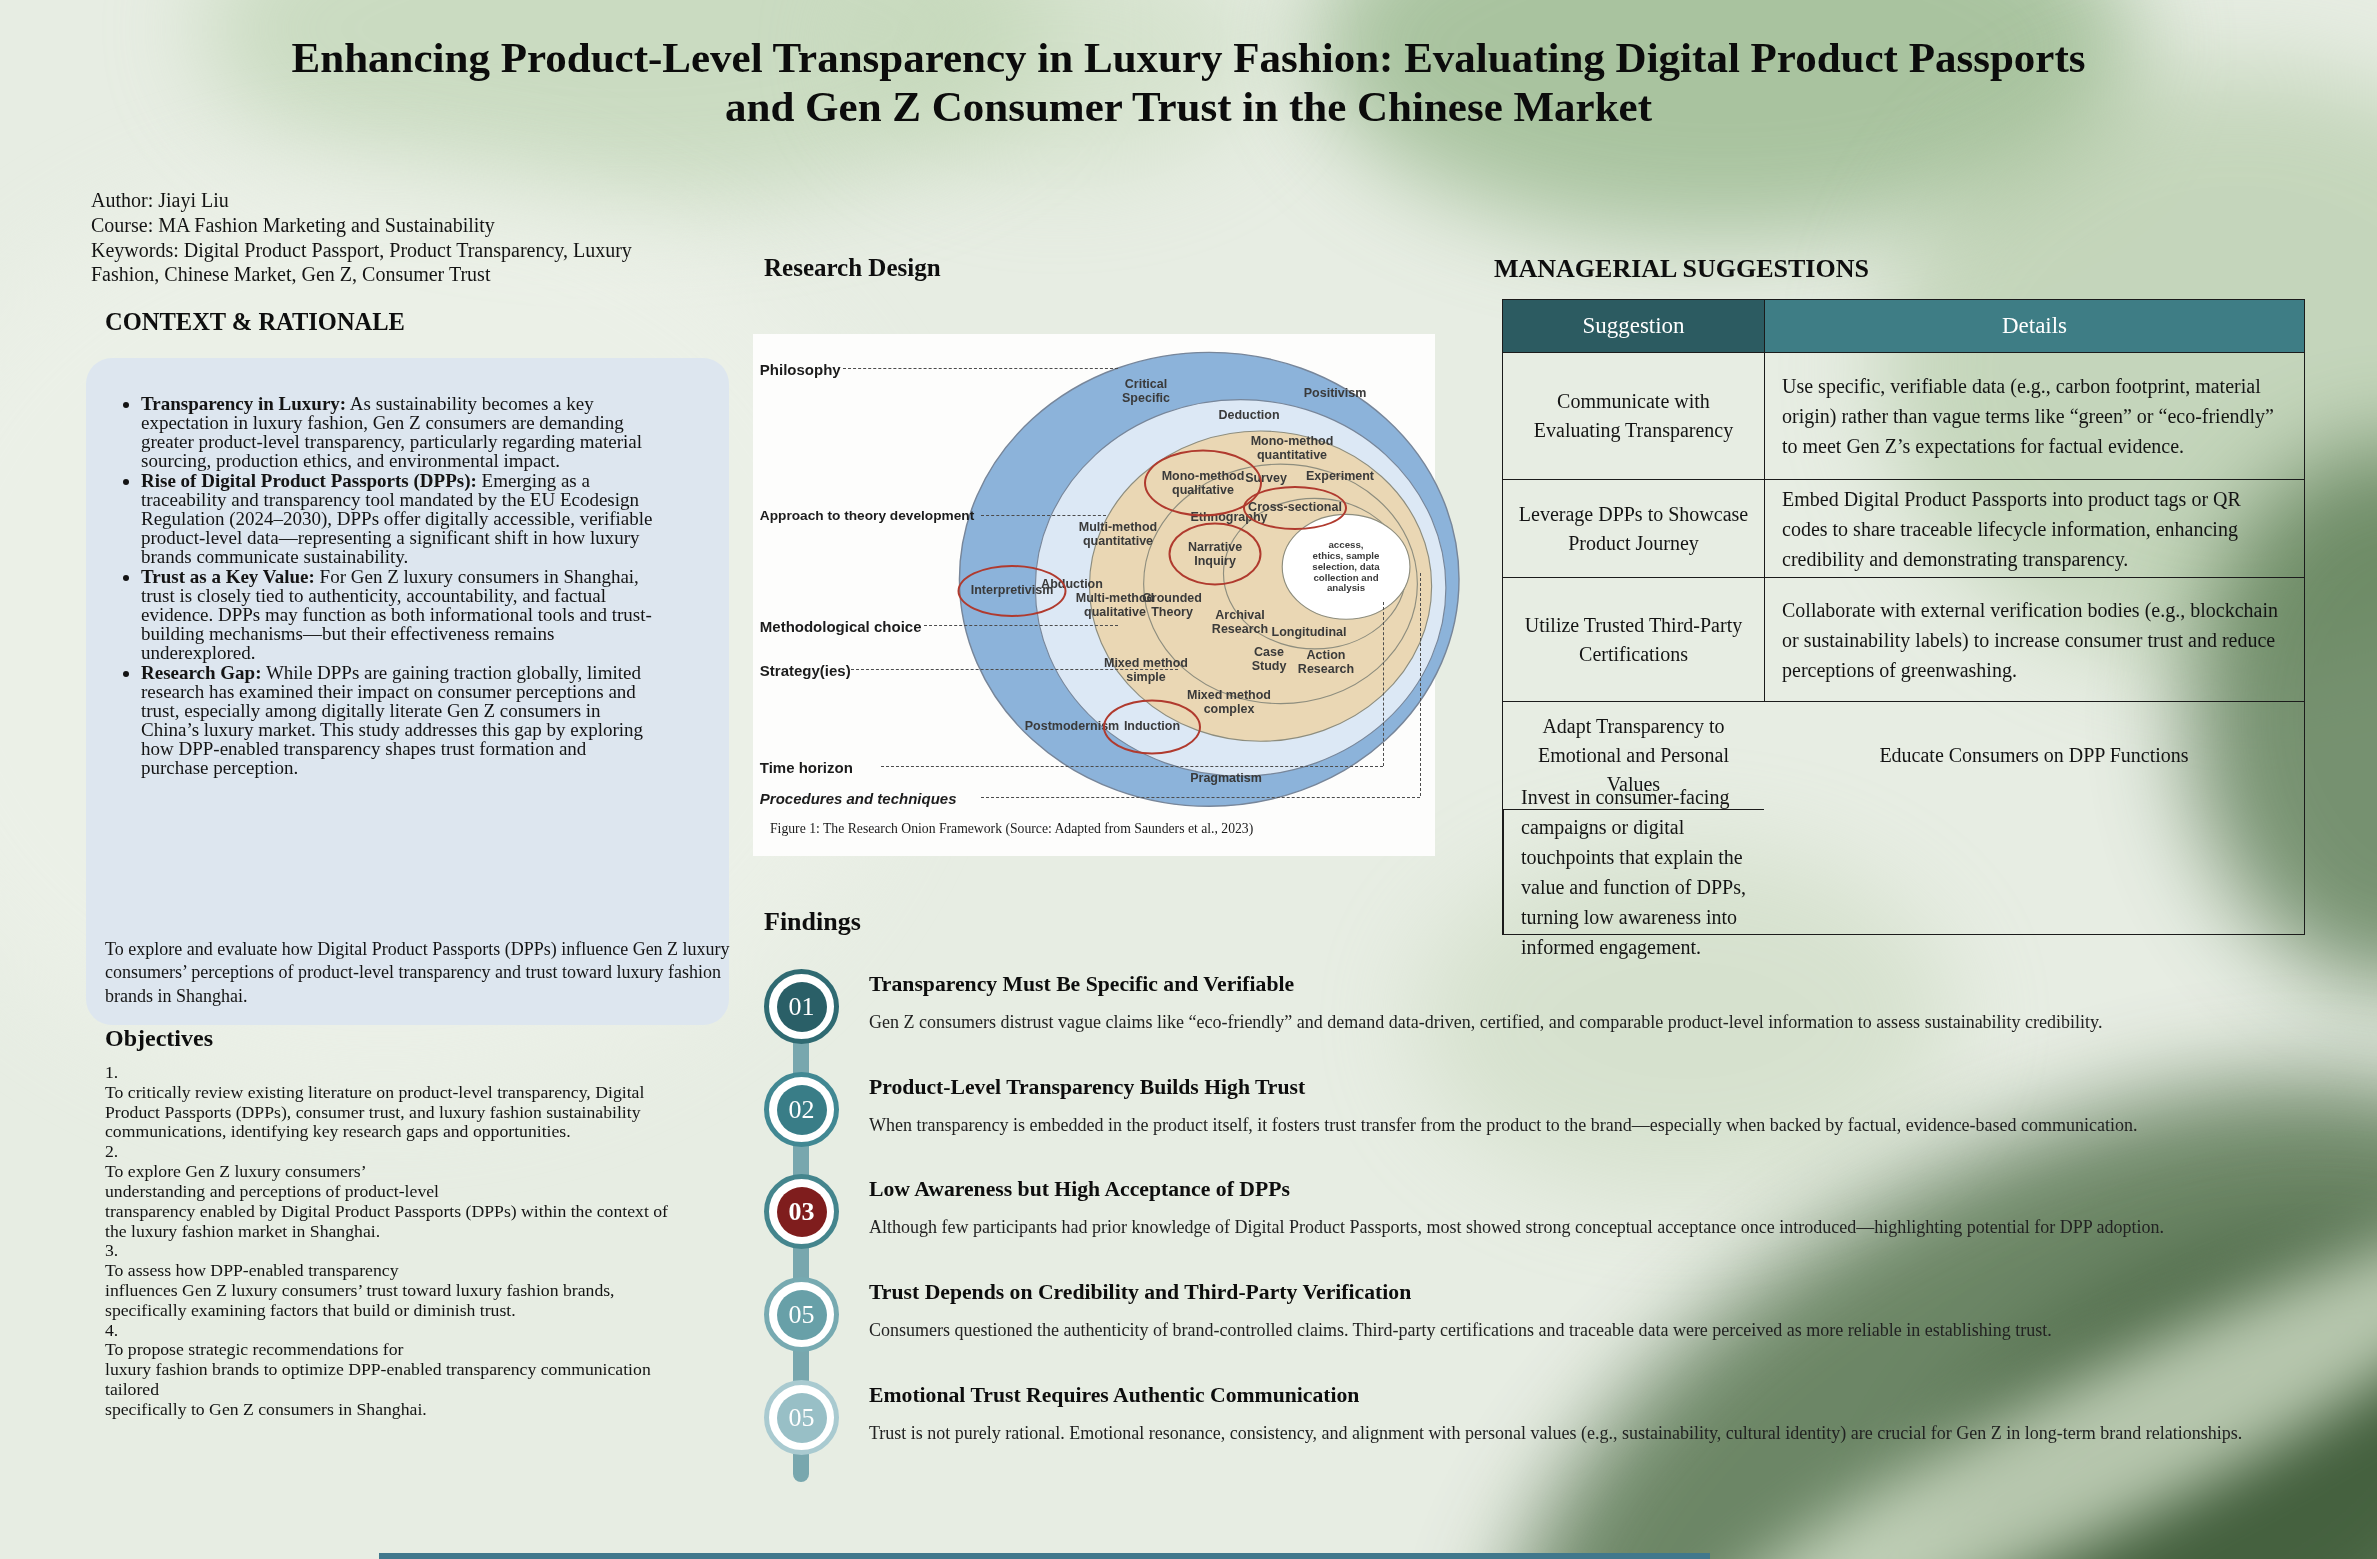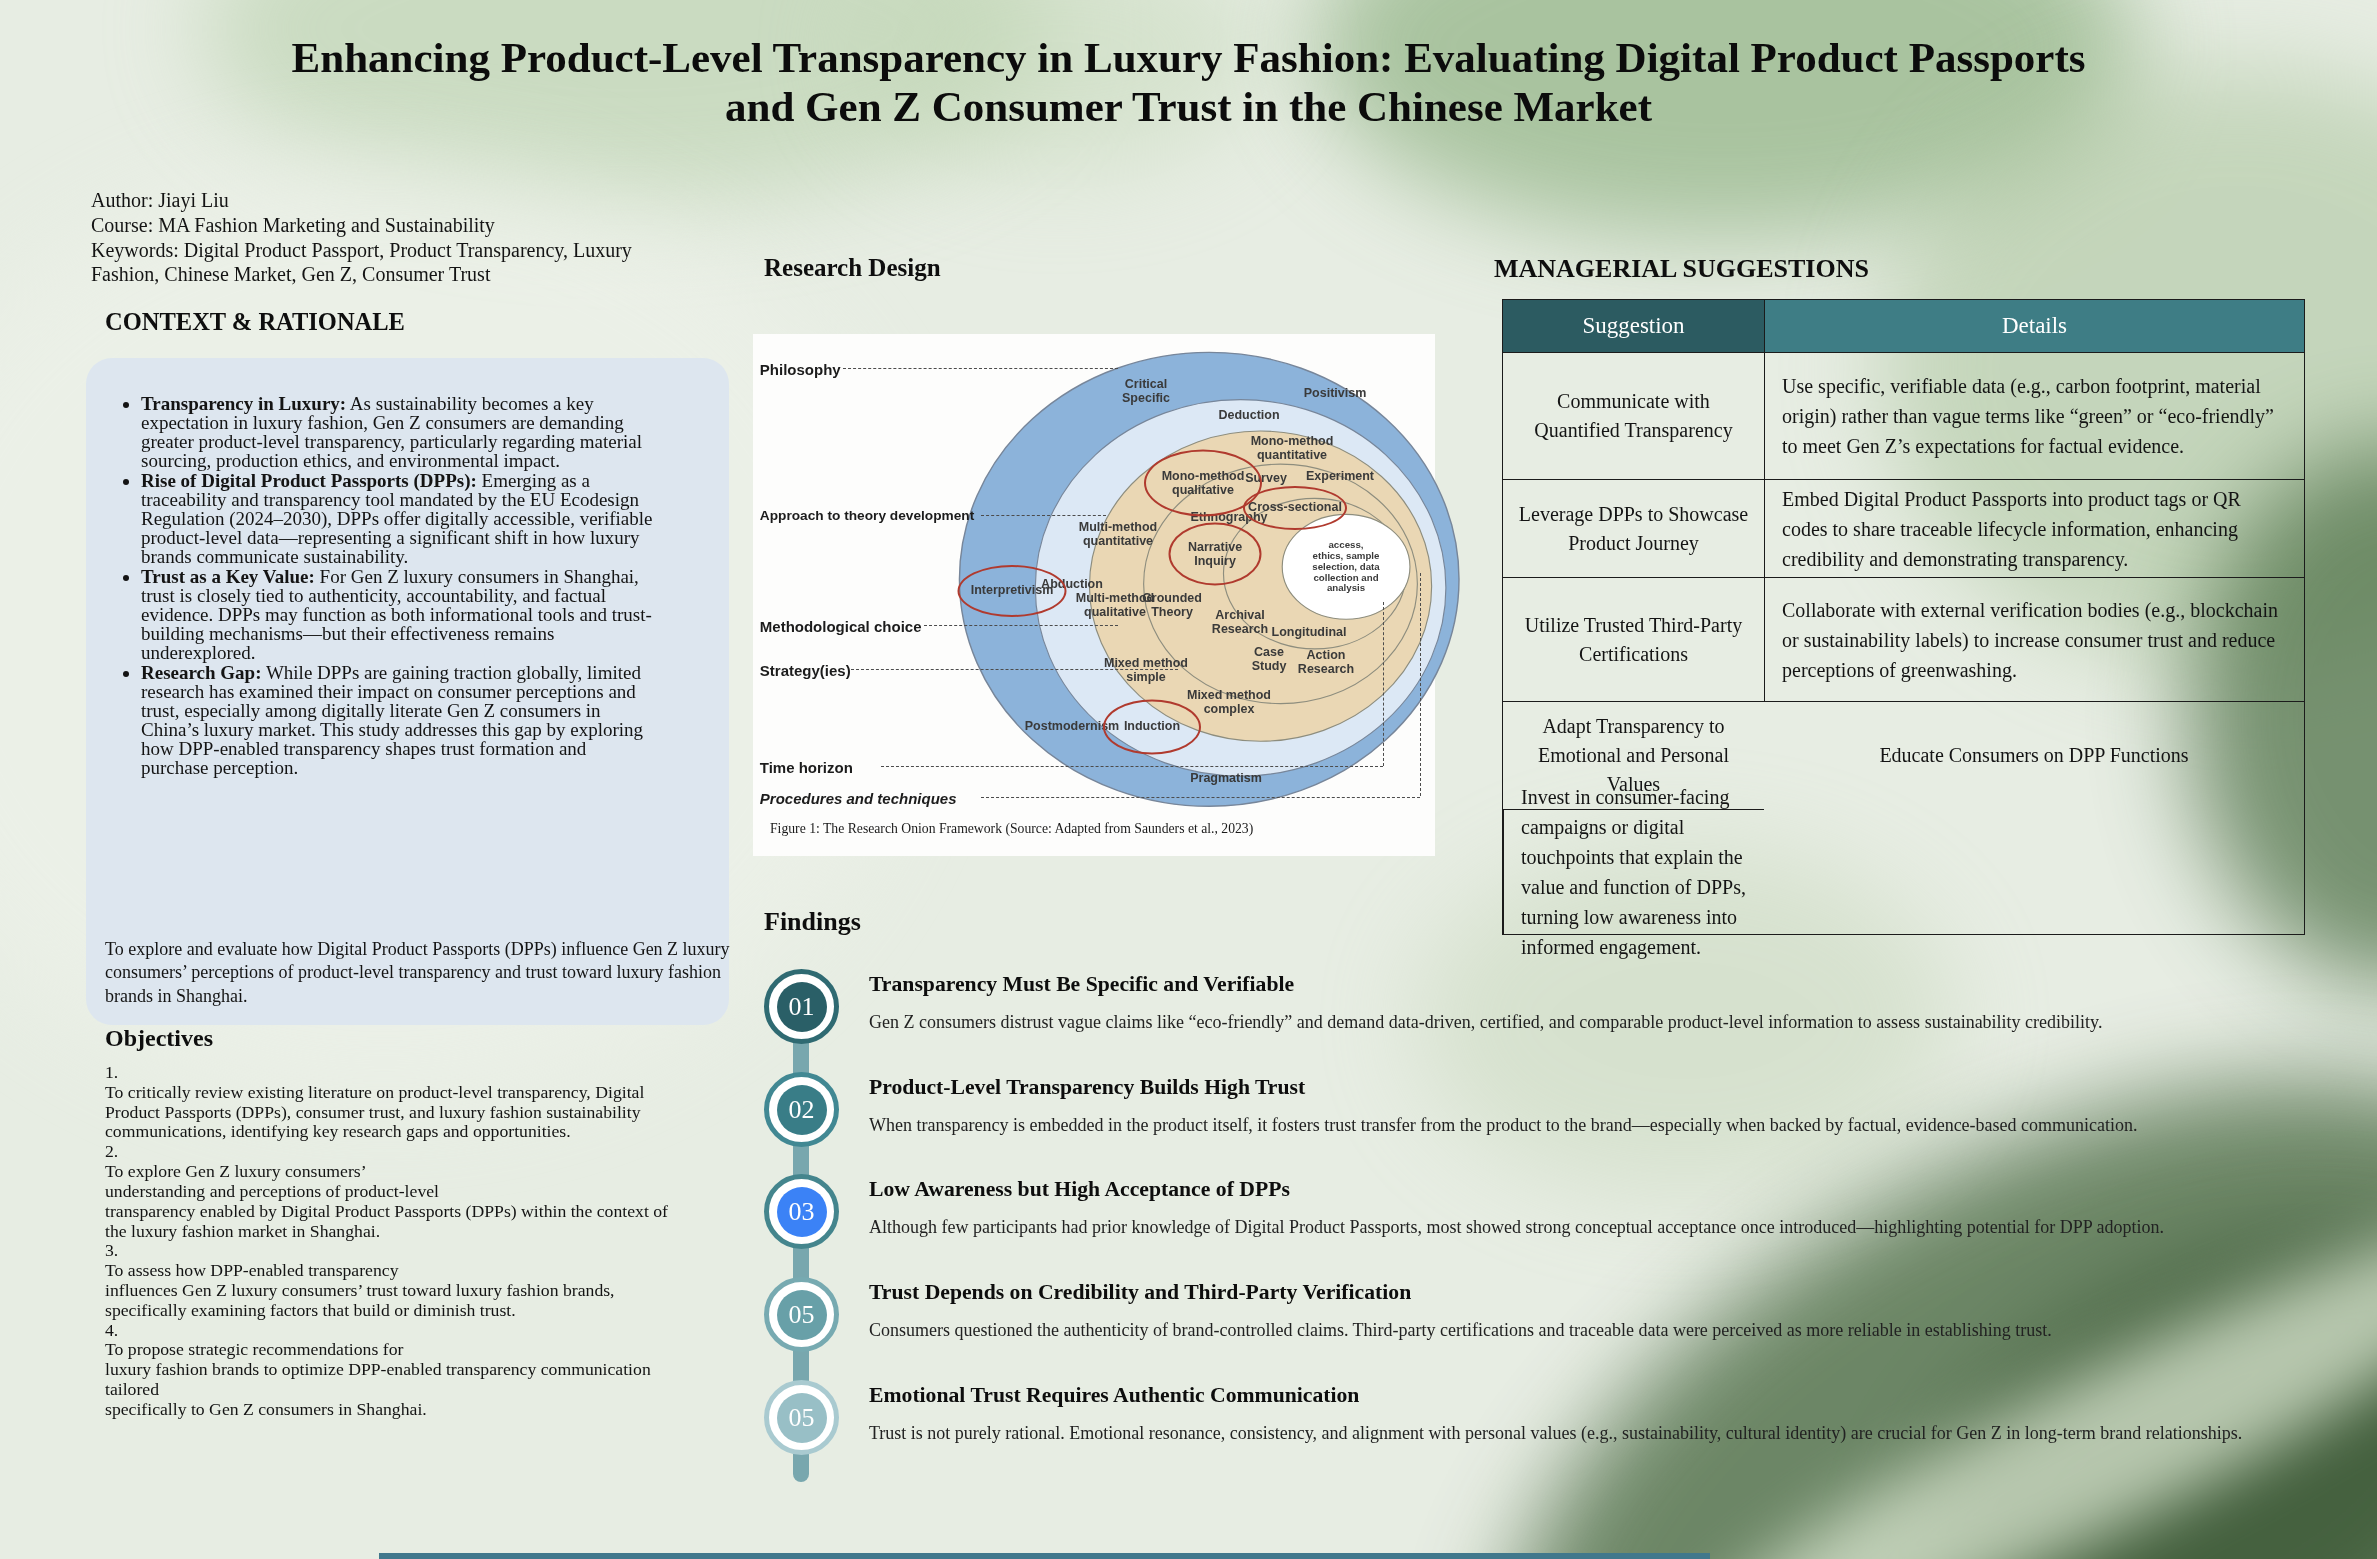--- a/index.html
+++ b/index.html
@@ -69,21 +69,21 @@
   .mdet{font-size:20px;line-height:1.5;padding:11.4px 17px;}
   
   .connector{position:absolute;left:793px;width:16px;background:#72a3ab;border-radius:8px;opacity:.95;}
   .finding{position:absolute;left:764px;width:1551px;display:flex;}
   .badge{width:75px;height:75px;border-radius:50%;box-sizing:border-box;border:5.7px solid #2f6a72;
          background:#fff;display:flex;align-items:center;justify-content:center;flex:0 0 75px;
          position:relative;z-index:2;}
   .badge-in{width:50px;height:50px;border-radius:50%;background:#2a5f67;color:#fff;
             display:flex;align-items:center;justify-content:center;font-size:26px;}
   .f2 .badge{border-color:#418893;} .f2 .badge-in{background:#397d87;}
-  .f3 .badge{border-color:#44858d;} .f3 .badge-in{background:#3b82f6;}
+  .f3 .badge{border-color:#44858d;} .f3 .badge-in{background:#7f1d1d;font-weight:bold;}
   .f4 .badge{border-color:#77aab1;} .f4 .badge-in{background:#68a0a8;}
   .f5 .badge{border-color:#a9cad0;} .f5 .badge-in{background:#98bfc6;}
   .f-content{margin-left:30px;width:1414px;}
   .f-title{font-size:21.7px;font-weight:bold;margin:3.4px 0 12.5px 0;color:#0d0d0d;}
   .f-body{font-size:18px;line-height:1.42;text-align:justify;color:#222;}
 </style>
 </head>
 <body>
 
 <div class="poster">
@@ -214,21 +214,21 @@
     <div class="redring" style="left:462px;top:220px;width:89px;height:59px;"></div>
     <div class="redring" style="left:542px;top:174px;width:100px;height:40px;"></div>
 
     <div class="fig-caption">Figure 1: The Research Onion Framework (Source: Adapted from Saunders et al., 2023)</div>
   </div>
 
   <div class="mgmt">
     <div class="mc nt nl mh mh1">Suggestion</div>
     <div class="mc nt mh mh2">Details</div>
 
-    <div class="mc nl msug">Communicate with Quantified Transparency</div>
+    <div class="mc nl msug">Communicate with Evaluating Transparency</div>
     <div class="mc mdet">Use specific, verifiable data (e.g., carbon footprint, material origin) rather than vague terms like “green” or “eco-friendly” to meet Gen Z’s expectations for factual evidence.</div>
 
     <div class="mc nl msug">Leverage DPPs to Showcase Product Journey</div>
     <div class="mc mdet">Embed Digital Product Passports into product tags or QR codes to share traceable lifecycle information, enhancing credibility and demonstrating transparency.</div>
 
     <div class="mc nl msug">Utilize Trusted Third-Party Certifications</div>
     <div class="mc mdet">Collaborate with external verification bodies (e.g., blockchain or sustainability labels) to increase consumer trust and reduce perceptions of greenwashing.</div>
 
     <div class="mc nl msug">Adapt Transparency to Emotional and Personal Values</div>
 

